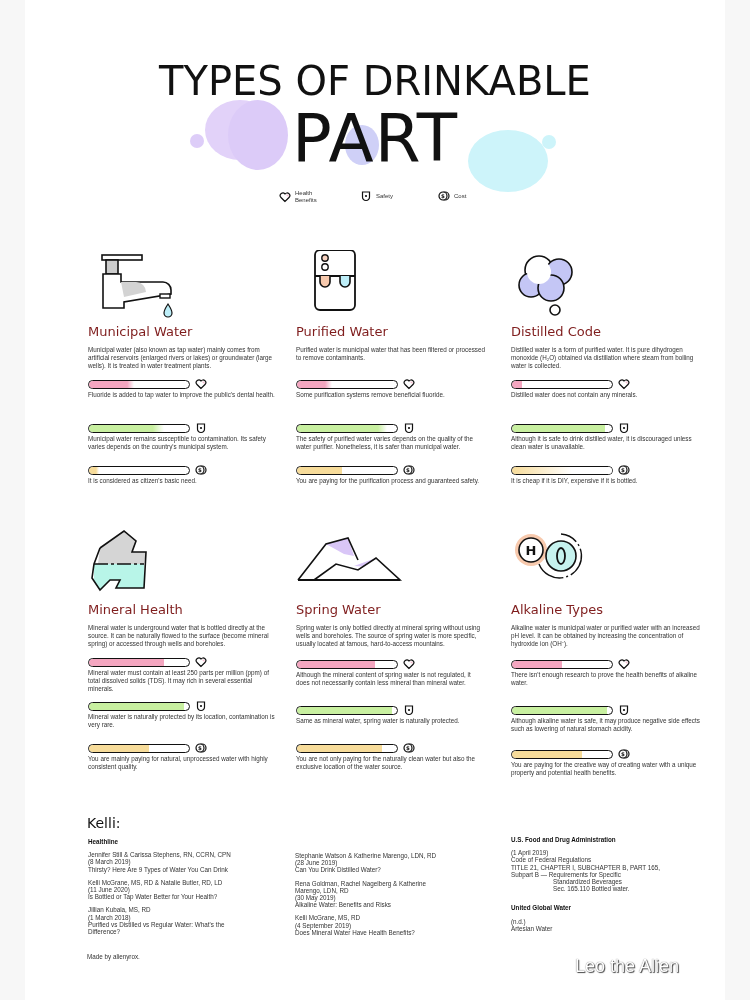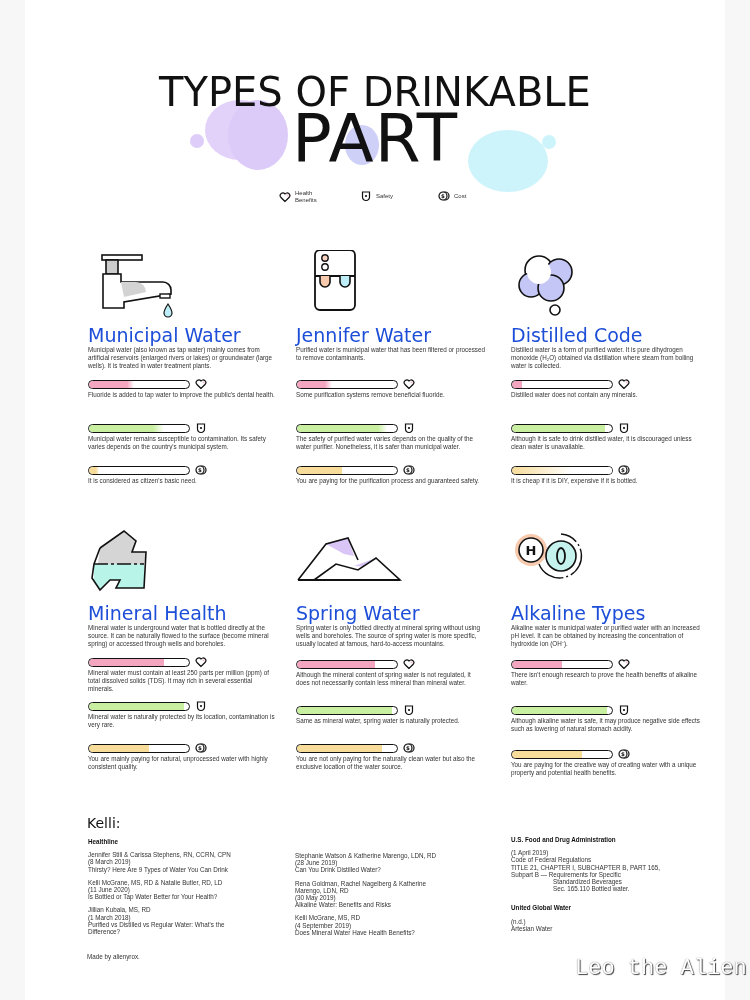--- a/index.html
+++ b/index.html
@@ -1,44 +1,44 @@
 <!DOCTYPE html>
 <html><head>
 <meta charset="utf-8">
 <style>
   html, body { margin:0; padding:0; }
   body { width:750px; height:1000px; background:#f7f7f7; position:relative; overflow:hidden;
          font-family:"Liberation Sans", sans-serif; color:#111; }
   .poster { position:absolute; left:25px; top:0; width:700px; height:1000px; background:#fff; }
   .title1 { position:absolute; left:0; width:750px; top:58px; text-align:center; font-size:40px;
-            font-family:"DejaVu Sans", sans-serif; font-weight:normal; letter-spacing:0px; color:#111; z-index:2;margin-top:11px; }
+            font-family:"DejaVu Sans", sans-serif; font-weight:normal; letter-spacing:0px; color:#111; z-index:2; }
   .title2 { position:absolute; left:0; width:750px; top:100px; text-align:center; font-size:66px;
             font-family:"DejaVu Sans", sans-serif; font-weight:normal; color:#111; z-index:2; letter-spacing:1px;}
   .blob { position:absolute; border-radius:50%; z-index:1; }
   .legend { position:absolute; top:190px; left:0; width:750px; height:20px; z-index:2; }
   .legend-item { position:absolute; display:flex; align-items:center; gap:4px; font-size:6px; color:#333; line-height:7px; }
   .legend-item svg { width:12px; height:12px; }
 
   .card { position:absolute; width:190px; }
   .icon-area { position:absolute; left:0; top:0; width:190px; height:70px; }
-  .card-title { position:absolute; top:74px; left:0; font-size:19px; font-family:"DejaVu Sans", sans-serif; color:#1d4ed8; white-space:nowrap; }
+  .card-title { position:absolute; top:74px; left:0; font-size:13px; font-family:"DejaVu Sans", sans-serif; color:#7f1d1d; white-space:nowrap; }
   .card-desc { position:absolute; top:96px; left:0; width:190px; font-size:6.3px; line-height:8px; color:#333; }
   .metric { position:absolute; left:0; width:200px; }
   .bar-row { display:flex; align-items:center; height:12px; }
   .track { position:relative; width:100px; height:7px; border:1.4px solid #111; border-radius:5px; overflow:hidden; background:#fff; }
   .fill { position:absolute; left:0; top:0; bottom:0; border-radius:4px 0 0 4px; }
   .metric-icon { width:12px; height:12px; margin-left:5px; }
   .metric-note { font-size:6.3px; line-height:8px; color:#333; width:190px; margin-top:1px; }
 
   .src-head { position:absolute; left:87px; top:815px; font-size:14px; font-family:"DejaVu Sans", sans-serif; }
   .src-col { position:absolute; font-size:6.3px; line-height:7.2px; color:#333; }
   .src-org { font-weight:bold; color:#111; font-size:6.3px; margin-bottom:6px; }
   .src-entry { margin-bottom:6px; }
   .indent { padding-left:42px; }
-  .watermark { position:absolute; left:575px; top:956px; font-size:22px; color:#fff; font-family:Liberation Mono, monospace;
+  .watermark { position:absolute; left:575px; top:956px; font-size:18px; color:#fff; font-family:Liberation Sans, sans-serif;
                text-shadow: 0 0 1px #555, 1px 1px 1px #444; letter-spacing:0px; }
   .madeby { position:absolute; left:87px; top:953px; font-size:6.3px; color:#333; }
 </style>
 </head>
 <body>
 
 <div class="poster"></div>
 
 <div class="blob" style="left:205px;top:100px;width:70px;height:60px;background:#e2d2f9;"></div>
 <div class="blob" style="left:228px;top:100px;width:60px;height:70px;background:#dccbf8;"></div>
@@ -134,21 +134,21 @@
   <div class="icon-area">
     <svg width="90" height="70" viewBox="0 0 90 70">
       <rect x="19" y="0" width="40" height="60" rx="5" fill="#fff" stroke="#111" stroke-width="1.8"></rect>
       <line x1="19" y1="26" x2="59" y2="26" stroke="#111" stroke-width="1.8"></line>
       <circle cx="29" cy="8" r="3.2" fill="#f7d2c0" stroke="#111" stroke-width="1.4"></circle>
       <circle cx="29" cy="17" r="3.2" fill="#fff" stroke="#111" stroke-width="1.4"></circle>
       <path d="M24 26 V32 A5 5 0 0 0 34 32 V26" fill="#f7c9ad" stroke="#111" stroke-width="1.6"></path>
       <path d="M44 26 V32 A5 5 0 0 0 54 32 V26" fill="#bdeef8" stroke="#111" stroke-width="1.6"></path>
     </svg>
   </div>
-  <div class="card-title">Jennifer Water</div>
+  <div class="card-title">Purified Water</div>
   <div class="card-desc">Purified water is municipal water that has been filtered or processed to remove contaminants.</div>
   <div class="metric" style="top:128px;">
     <div class="bar-row">
         <div class="track">
           <div class="fill" style="width:35%;background:linear-gradient(90deg,#f4a6c0 80%,#fff);"></div>
         </div>
       <svg class="metric-icon" viewBox="0 0 24 24">
           <path d="M12 21 L3.5 12.5 A5 5 0 0 1 12 6 A5 5 0 0 1 20.5 12.5 Z" fill="#fff" stroke="#111" stroke-width="2.4"></path>
           <path d="M15 8 A3 3 0 0 1 18.5 11" stroke="#f4a6c0" stroke-width="2" fill="none"></path>
         </svg>

